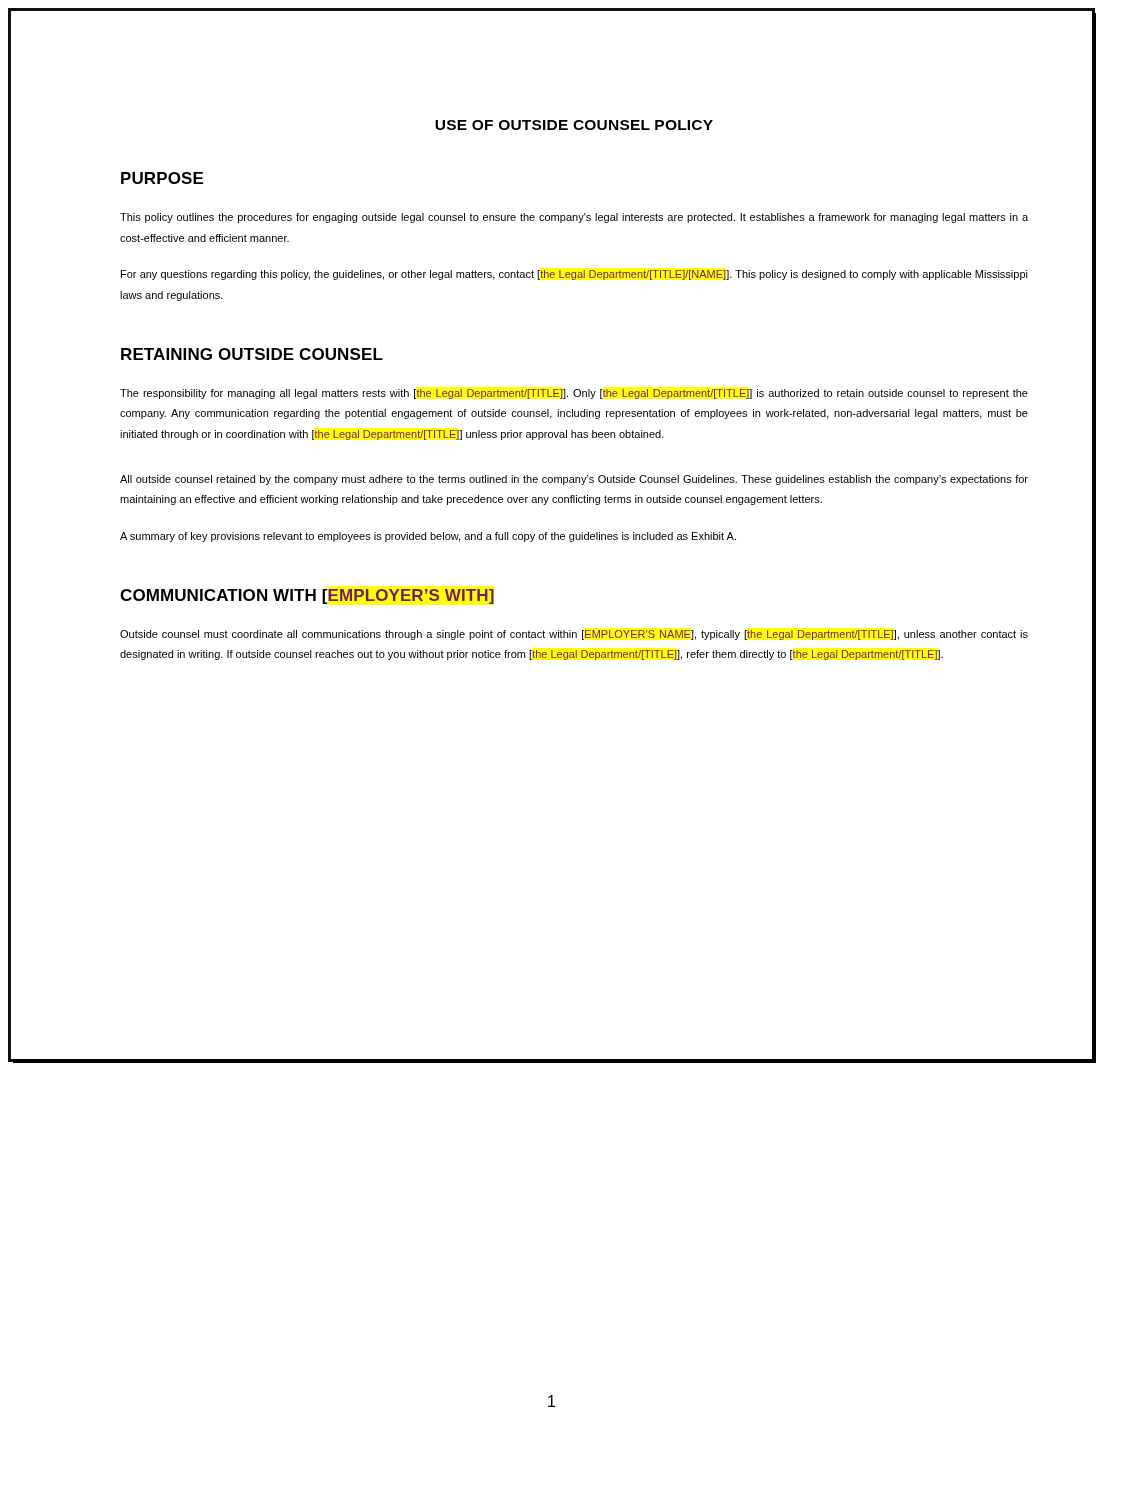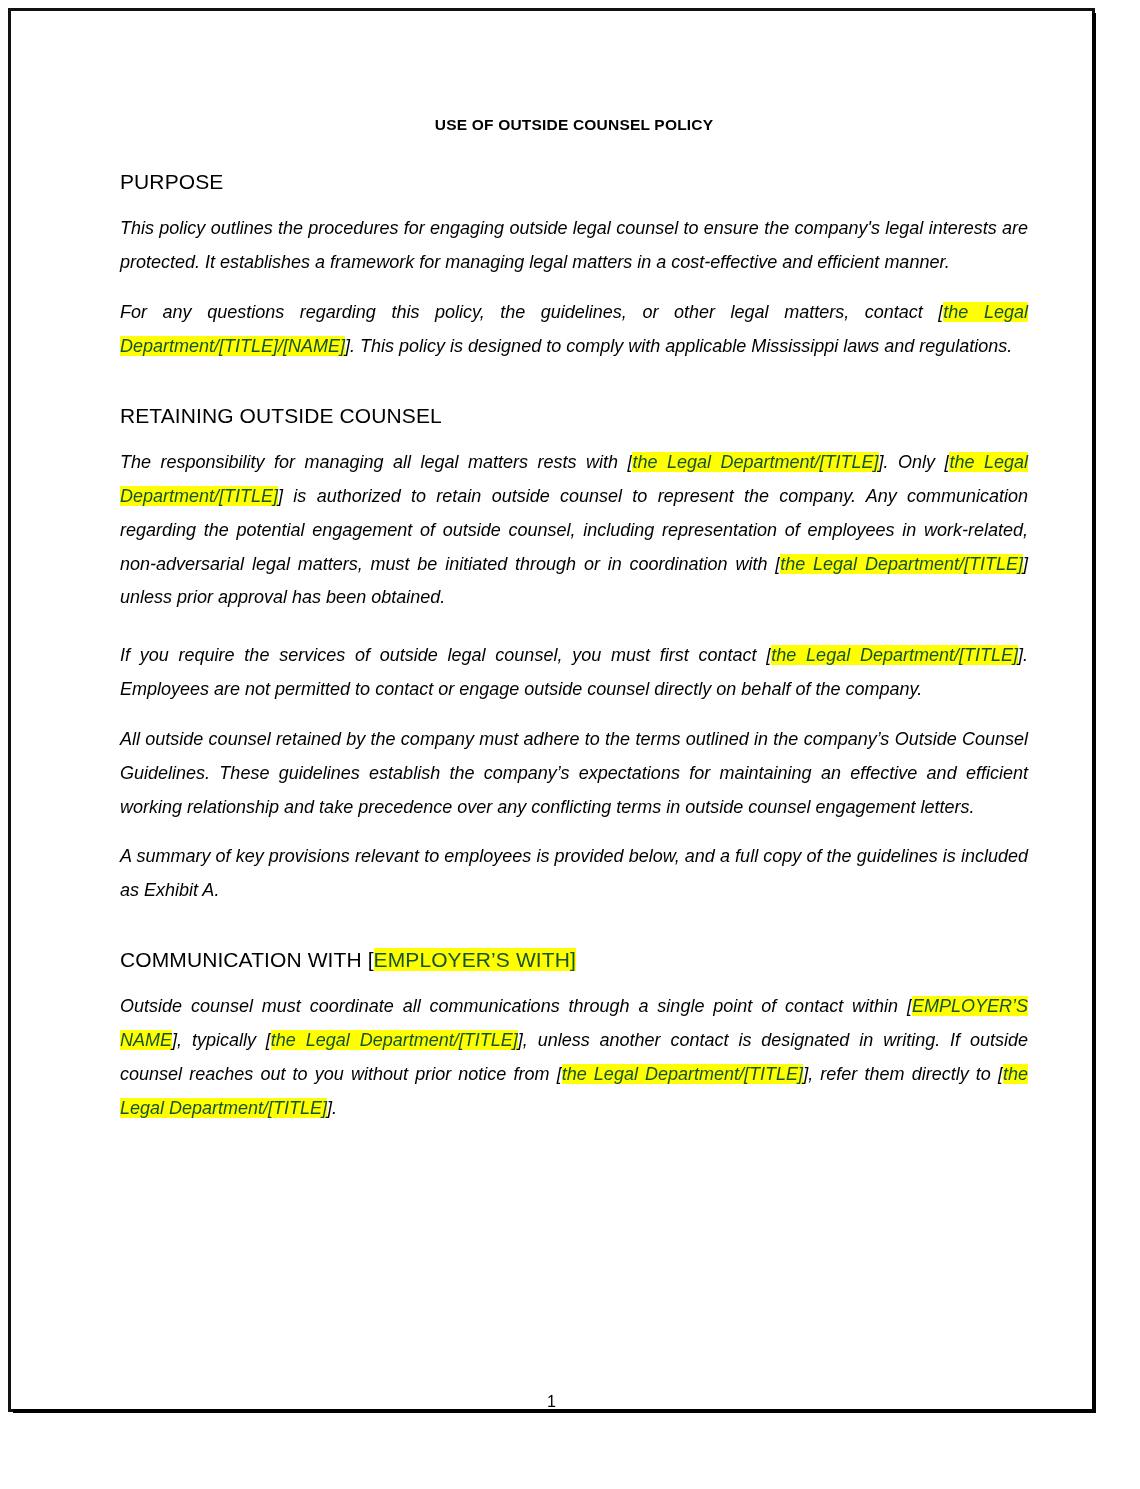--- a/index.html
+++ b/index.html
@@ -14,21 +14,21 @@
     color: #000000;
     overflow: hidden;
   }
 
   
   .page-frame {
     position: absolute;
     left: 8px;
     top: 8px;
     width: 1087px;
-    height: 1404px;
+    height: 1054px;
     border: 3px solid #111111;
     box-sizing: border-box;
     background: #ffffff;
   }
   .page-frame::after {
     content: "";
     position: absolute;
     left: 2px;
     top: 2px;
     right: -4px;
@@ -57,50 +57,49 @@
   .doc-title {
     text-align: center;
     font-weight: bold;
     font-size: 15.5px;
     letter-spacing: 0.2px;
     margin: 0 0 33px 0;
     line-height: 1.3;
   }
 
   h2.section-heading {
-    font-weight: normal;
-    font-size: 21px;
+    font-weight: bold;
+    font-size: 17px;
     margin: 0 0 16px 0;
     line-height: 1.35;
     letter-spacing: 0.1px;
   }
 
   p.para {
-    font-size: 18px;
+    font-size: 11px;
     line-height: 1.88;
     margin: 0 0 16px 0;
     text-align: justify;
     text-justify: inter-word;
     hyphens: none;
-    font-style: italic;
   }
   p.para.last-of-block {
     margin-bottom: 24px;
   }
 
   h2.section-heading {
     margin-top: 38px;
   }
   h2.section-heading.first {
     margin-top: 0;
   }
 
   mark.hl {
     background: #ffff00;
-    color: #14532d;
+    color: #701a75;
     padding: 0;
   }
 
   .page-number {
     position: absolute;
     left: 0;
     right: 0;
     top: 1383px;
     text-align: center;
     font-size: 16px;
@@ -114,21 +113,20 @@
   <div class="page-sheet">
 
     <div class="content">
       <div class="doc-title">USE OF OUTSIDE COUNSEL POLICY</div>
       <div id="sections-root">
           <h2 class="section-heading first">PURPOSE</h2>
           <p class="para">This policy outlines the procedures for engaging outside legal counsel to ensure the company's legal interests are protected. It establishes a framework for managing legal matters in a cost-effective and efficient manner.</p>
           <p class="para last-of-block">For any questions regarding this policy, the guidelines, or other legal matters, contact [<mark class="hl">the Legal Department/[TITLE]/[NAME]</mark>]. This policy is designed to comply with applicable Mississippi laws and regulations.</p>
           <h2 class="section-heading">RETAINING OUTSIDE COUNSEL</h2>
           <p class="para last-of-block">The responsibility for managing all legal matters rests with [<mark class="hl">the Legal Department/[TITLE]</mark>]. Only [<mark class="hl">the Legal Department/[TITLE]</mark>] is authorized to retain outside counsel to represent the company. Any communication regarding the potential engagement of outside counsel, including representation of employees in work-related, non-adversarial legal matters, must be initiated through or in coordination with [<mark class="hl">the Legal Department/[TITLE]</mark>] unless prior approval has been obtained.</p>
-          <p class="para">If you require the services of outside legal counsel, you must first contact [<mark class="hl">the Legal Department/[TITLE]</mark>]. Employees are not permitted to contact or engage outside counsel directly on behalf of the company.</p>
           <p class="para">All outside counsel retained by the company must adhere to the terms outlined in the company’s Outside Counsel Guidelines. These guidelines establish the company’s expectations for maintaining an effective and efficient working relationship and take precedence over any conflicting terms in outside counsel engagement letters.</p>
           <p class="para last-of-block">A summary of key provisions relevant to employees is provided below, and a full copy of the guidelines is included as Exhibit A.</p>
           <h2 class="section-heading">COMMUNICATION WITH [<mark class="hl">EMPLOYER’S WITH]</mark></h2>
           <p class="para last-of-block">Outside counsel must coordinate all communications through a single point of contact within [<mark class="hl">EMPLOYER’S NAME</mark>], typically [<mark class="hl">the Legal Department/[TITLE]</mark>], unless another contact is designated in writing. If outside counsel reaches out to you without prior notice from [<mark class="hl">the Legal Department/[TITLE]</mark>], refer them directly to [<mark class="hl">the Legal Department/[TITLE]</mark>].</p>
         </div>
     </div>
 
     <div class="page-number">1</div>
 
   </div>

